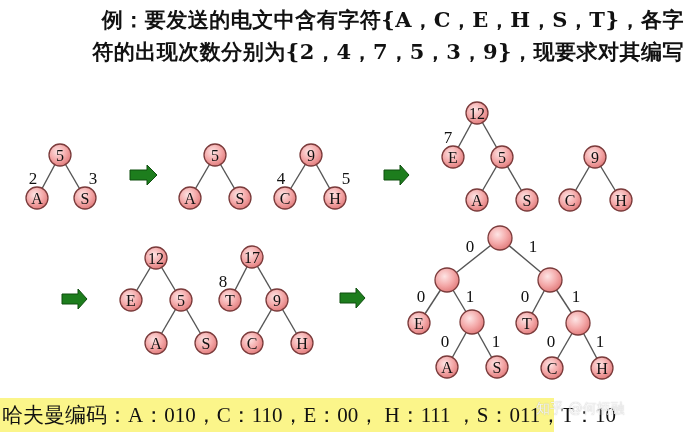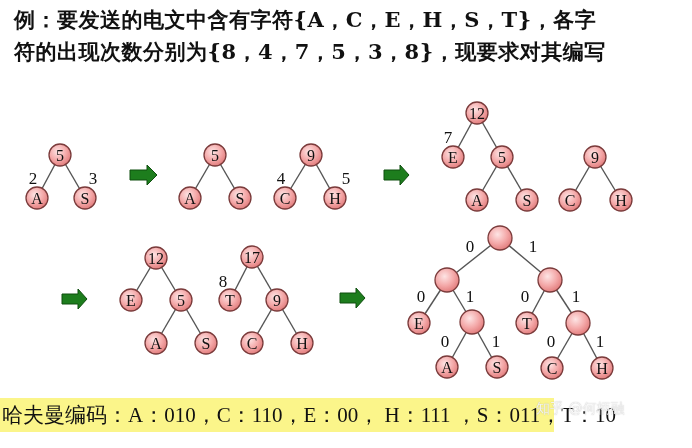--- a/index.html
+++ b/index.html
@@ -1,38 +1,38 @@
 <!DOCTYPE html>
 <html><head>
 <meta charset="utf-8">
 <style>
   html, body { margin: 0; padding: 0; }
   body { width: 692px; height: 448px; background: #ffffff; position: relative; overflow: hidden;
          font-family: "DejaVu Serif", "Liberation Serif", serif; }
   .problem { position: absolute; left: 14px; top: 4px; width: 670px; font-size: 21px; line-height: 31.5px;
              font-weight: bold; color: #111; letter-spacing: 0.5px; }
-  .problem span { display: block; white-space: nowrap; }
+  .problem span { display: block; white-space: nowrap; text-align: right; }
   svg.diagram { position: absolute; left: 0; top: 0; }
   .node-circle { fill: url(#nodeGrad); stroke: #7a3b3b; stroke-width: 1.3; }
   .node-text { font-family: "Liberation Serif", serif; font-size: 16px; fill: #111; text-anchor: middle; dominant-baseline: central; }
   .edge { stroke: #555; stroke-width: 1.4; }
   .weight { font-family: "Liberation Serif", serif; font-size: 17px; fill: #111; text-anchor: middle; }
   .arrow { fill: #1d7d1d; stroke: #0f4f0f; stroke-width: 1; }
   .result-bar { position: absolute; left: 0; top: 398px; width: 548px; height: 34px; background: #fbf58a; padding-left: 6px; }
   .result-text { position: absolute; left: 2px; top: 2px; font-family: "Liberation Serif", serif; font-size: 21px;
                  color: #111; white-space: nowrap; line-height: 30px; }
   .watermark { position: absolute; left: 536px; top: 400px; font-family: "DejaVu Sans", sans-serif; font-size: 14px;
                color: rgba(255,255,255,0.85); white-space: nowrap; text-shadow: 0 0 1px rgba(120,120,120,0.6); }
 </style>
 </head>
 <body>
 
 <div class="problem">
   <span>例：要发送的电文中含有字符{A，C，E，H，S，T}，各字</span>
-  <span>符的出现次数分别为{8，4，7，5，3，8}，现要求对其编写</span>
+  <span>符的出现次数分别为{2，4，7，5，3，9}，现要求对其编写</span>
 </div>
 
 <svg class="diagram" width="692" height="448">
   <defs>
     <radialGradient id="nodeGrad" cx="40%" cy="35%" r="70%">
       <stop offset="0%" stop-color="#fde4e4"></stop>
       <stop offset="55%" stop-color="#f4a9a9"></stop>
       <stop offset="100%" stop-color="#e07878"></stop>
     </radialGradient>
   </defs>

